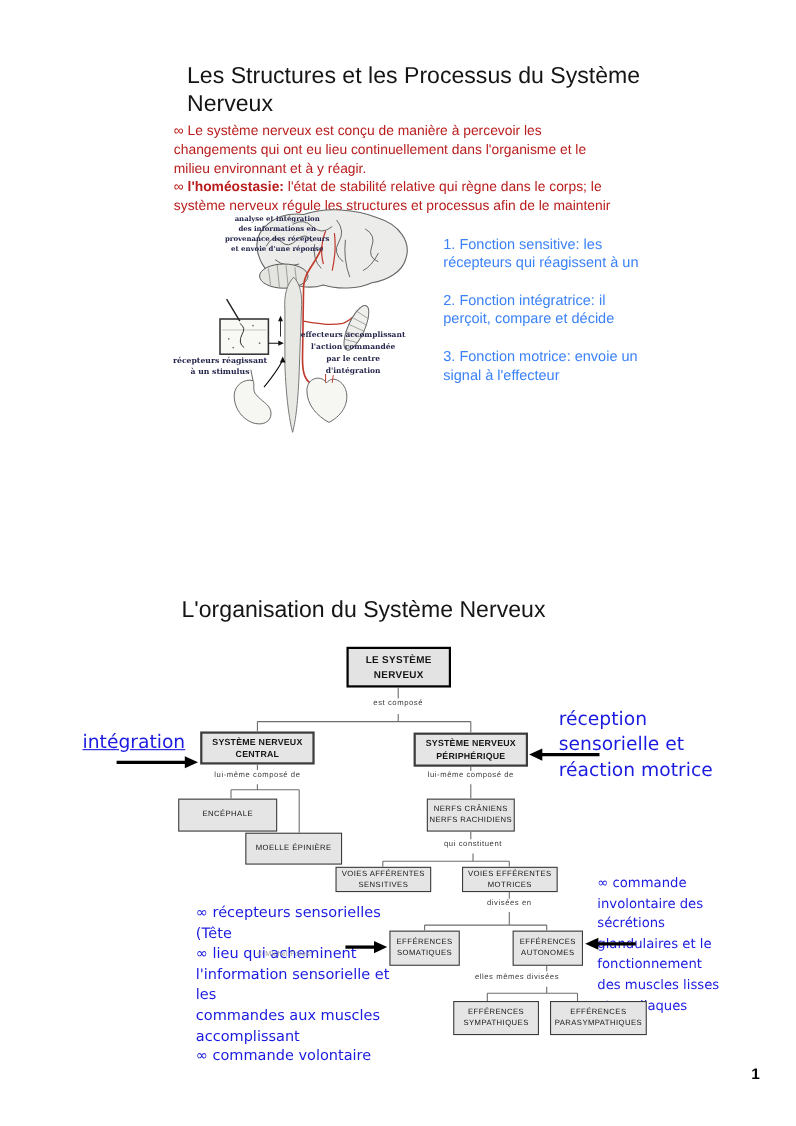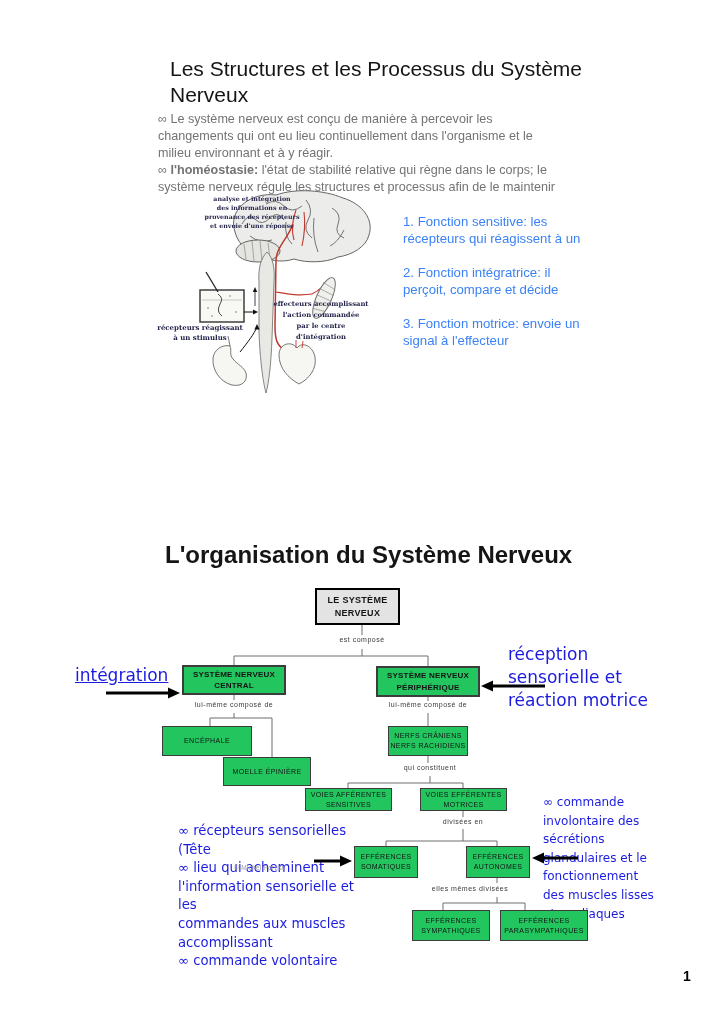--- a/index.html
+++ b/index.html
@@ -2,32 +2,32 @@
 <html><head>
 <meta charset="utf-8">
 <style>
   html,body{margin:0;padding:0;background:#9a9a9a;}
   .page{position:relative;width:724px;height:1024px;background:#ffffff;margin:0 auto;
         font-family:"Liberation Sans",sans-serif;overflow:hidden;color:#111;}
   .abs{position:absolute;}
 
   
   .s1-title{left:170px;top:56px;width:500px;font-size:21px;line-height:26px;color:#151515;}
-  .s1-body{left:158px;top:111px;width:500px;font-size:12.6px;line-height:17px;color:#737373;}
+  .s1-body{left:158px;top:111px;width:500px;font-size:12.6px;line-height:17px;color:#b91c1c;}
   .s1-body b{font-weight:bold;}
   .fn-list{left:403px;top:213px;width:230px;font-size:13.2px;line-height:17px;color:#3b82f6;}
   .fn-item{margin-bottom:17px;}
 
   
   .diagram{left:146px;top:188px;}
 
   
-  .s2-title{left:165px;top:540px;width:440px;font-size:24px;line-height:30px;color:#151515;font-weight:bold;}
-
-  .cbox{position:absolute;background:#22c55e;border:1px solid #3c3c3c;display:flex;flex-direction:column;
+  .s2-title{left:165px;top:540px;width:440px;font-size:21px;line-height:30px;color:#151515;}
+
+  .cbox{position:absolute;background:#e5e5e5;border:1px solid #3c3c3c;display:flex;flex-direction:column;
         align-items:center;justify-content:center;text-align:center;font-size:7px;line-height:1.4;
         letter-spacing:0.4px;color:#141414;z-index:2;box-sizing:border-box;}
   .cbox.lvl2{border-width:2px;font-weight:bold;font-size:8px;letter-spacing:0.2px;}
   .cbox.root{border:2px solid #000;background:#e3e3e3;font-weight:bold;font-size:9px;letter-spacing:0.3px;}
   .clabel{position:absolute;font-size:7px;letter-spacing:0.5px;color:#3a3a3a;text-align:center;z-index:2;}
 
   .blue{color:#1b1be0;font-family:"DejaVu Sans",sans-serif;}
   .ann-integration{left:75px;top:665px;font-size:17px;text-decoration:underline;}
   .ann-reception{left:508px;top:643px;font-size:17px;line-height:23px;}
   .ann-left{left:178px;top:822px;font-size:13.2px;line-height:18.6px;width:180px;}
@@ -165,21 +165,21 @@
         <polygon points="180,693 168,687.5 168,698.5" stroke="none"></polygon>
       <path d="M545,686 H491"></path>
         <polygon points="481,686 493,680.5 493,691.5" stroke="none"></polygon>
       <path d="M314,861 H342"></path>
         <polygon points="352,861 340,855.5 340,866.5" stroke="none"></polygon>
       <path d="M578,858 H542"></path>
         <polygon points="532,858 544,852.5 544,863.5" stroke="none"></polygon>
     </g>
   </svg>
 
-  <div class="cbox root" style="left:315px;top:588px;width:85px;height:37px;">
+  <div class="cbox root" style="left:315px;top:588px;width:95px;height:37px;">
     <div>LE SYSTÈME</div>
     <div>NERVEUX</div>
   </div>
   <div class="clabel" style="left:322px;top:636px;width:80px;">est composé</div>
 
   <div class="cbox lvl2" style="left:182px;top:665px;width:104px;height:30px;">
     <div>SYSTÈME NERVEUX</div>
     <div>CENTRAL</div>
   </div>
   <div class="cbox lvl2" style="left:376px;top:666px;width:104px;height:31px;">

